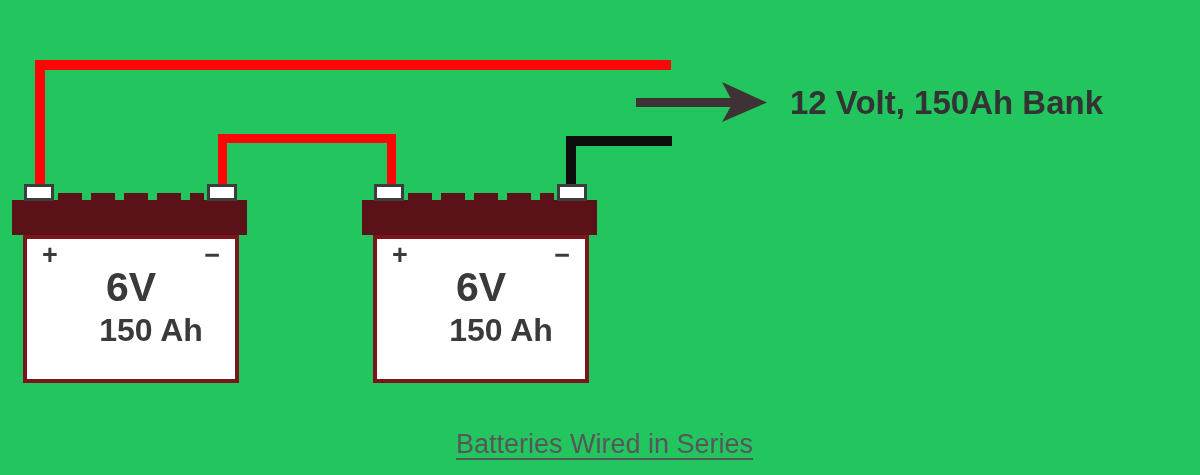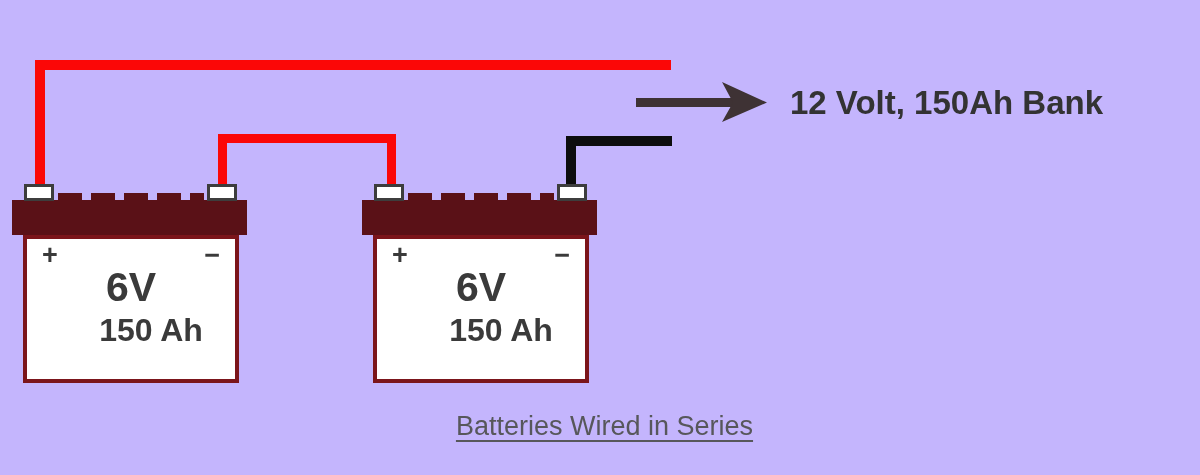--- a/index.html
+++ b/index.html
@@ -5,21 +5,21 @@
   html, body {
     margin: 0;
     padding: 0;
     background: #ffffff;
     font-family: "Liberation Sans", sans-serif;
   }
   .canvas {
     position: relative;
     width: 1200px;
     height: 475px;
-    background: #c4b5fd;
+    background: #22c55e;
     overflow: hidden;
   }
 
   
   .wire { position: absolute; }
   .wire-red   { background: #fb0707; }
   .wire-black { background: #0d0d0d; }
 
   .wireA-h { left: 35px;  top: 60px;  width: 636px; height: 10px; }
   .wireA-v { left: 35px;  top: 60px;  width: 10px;  height: 126px; }
@@ -115,21 +115,21 @@
     font-size: 32px;
     font-weight: bold;
     line-height: 34px;
     margin-top: 9px;
     padding-left: 40px;
   }
 
   
   .caption {
     position: absolute;
-    left: 423px; top: 411px;
+    left: 423px; top: 429px;
     width: 363px;
     text-align: center;
     font-size: 27px;
     color: #57575b;
     text-decoration: underline;
     text-decoration-thickness: 2px;
     text-underline-offset: 5px;
     white-space: nowrap;
   }
 </style>

